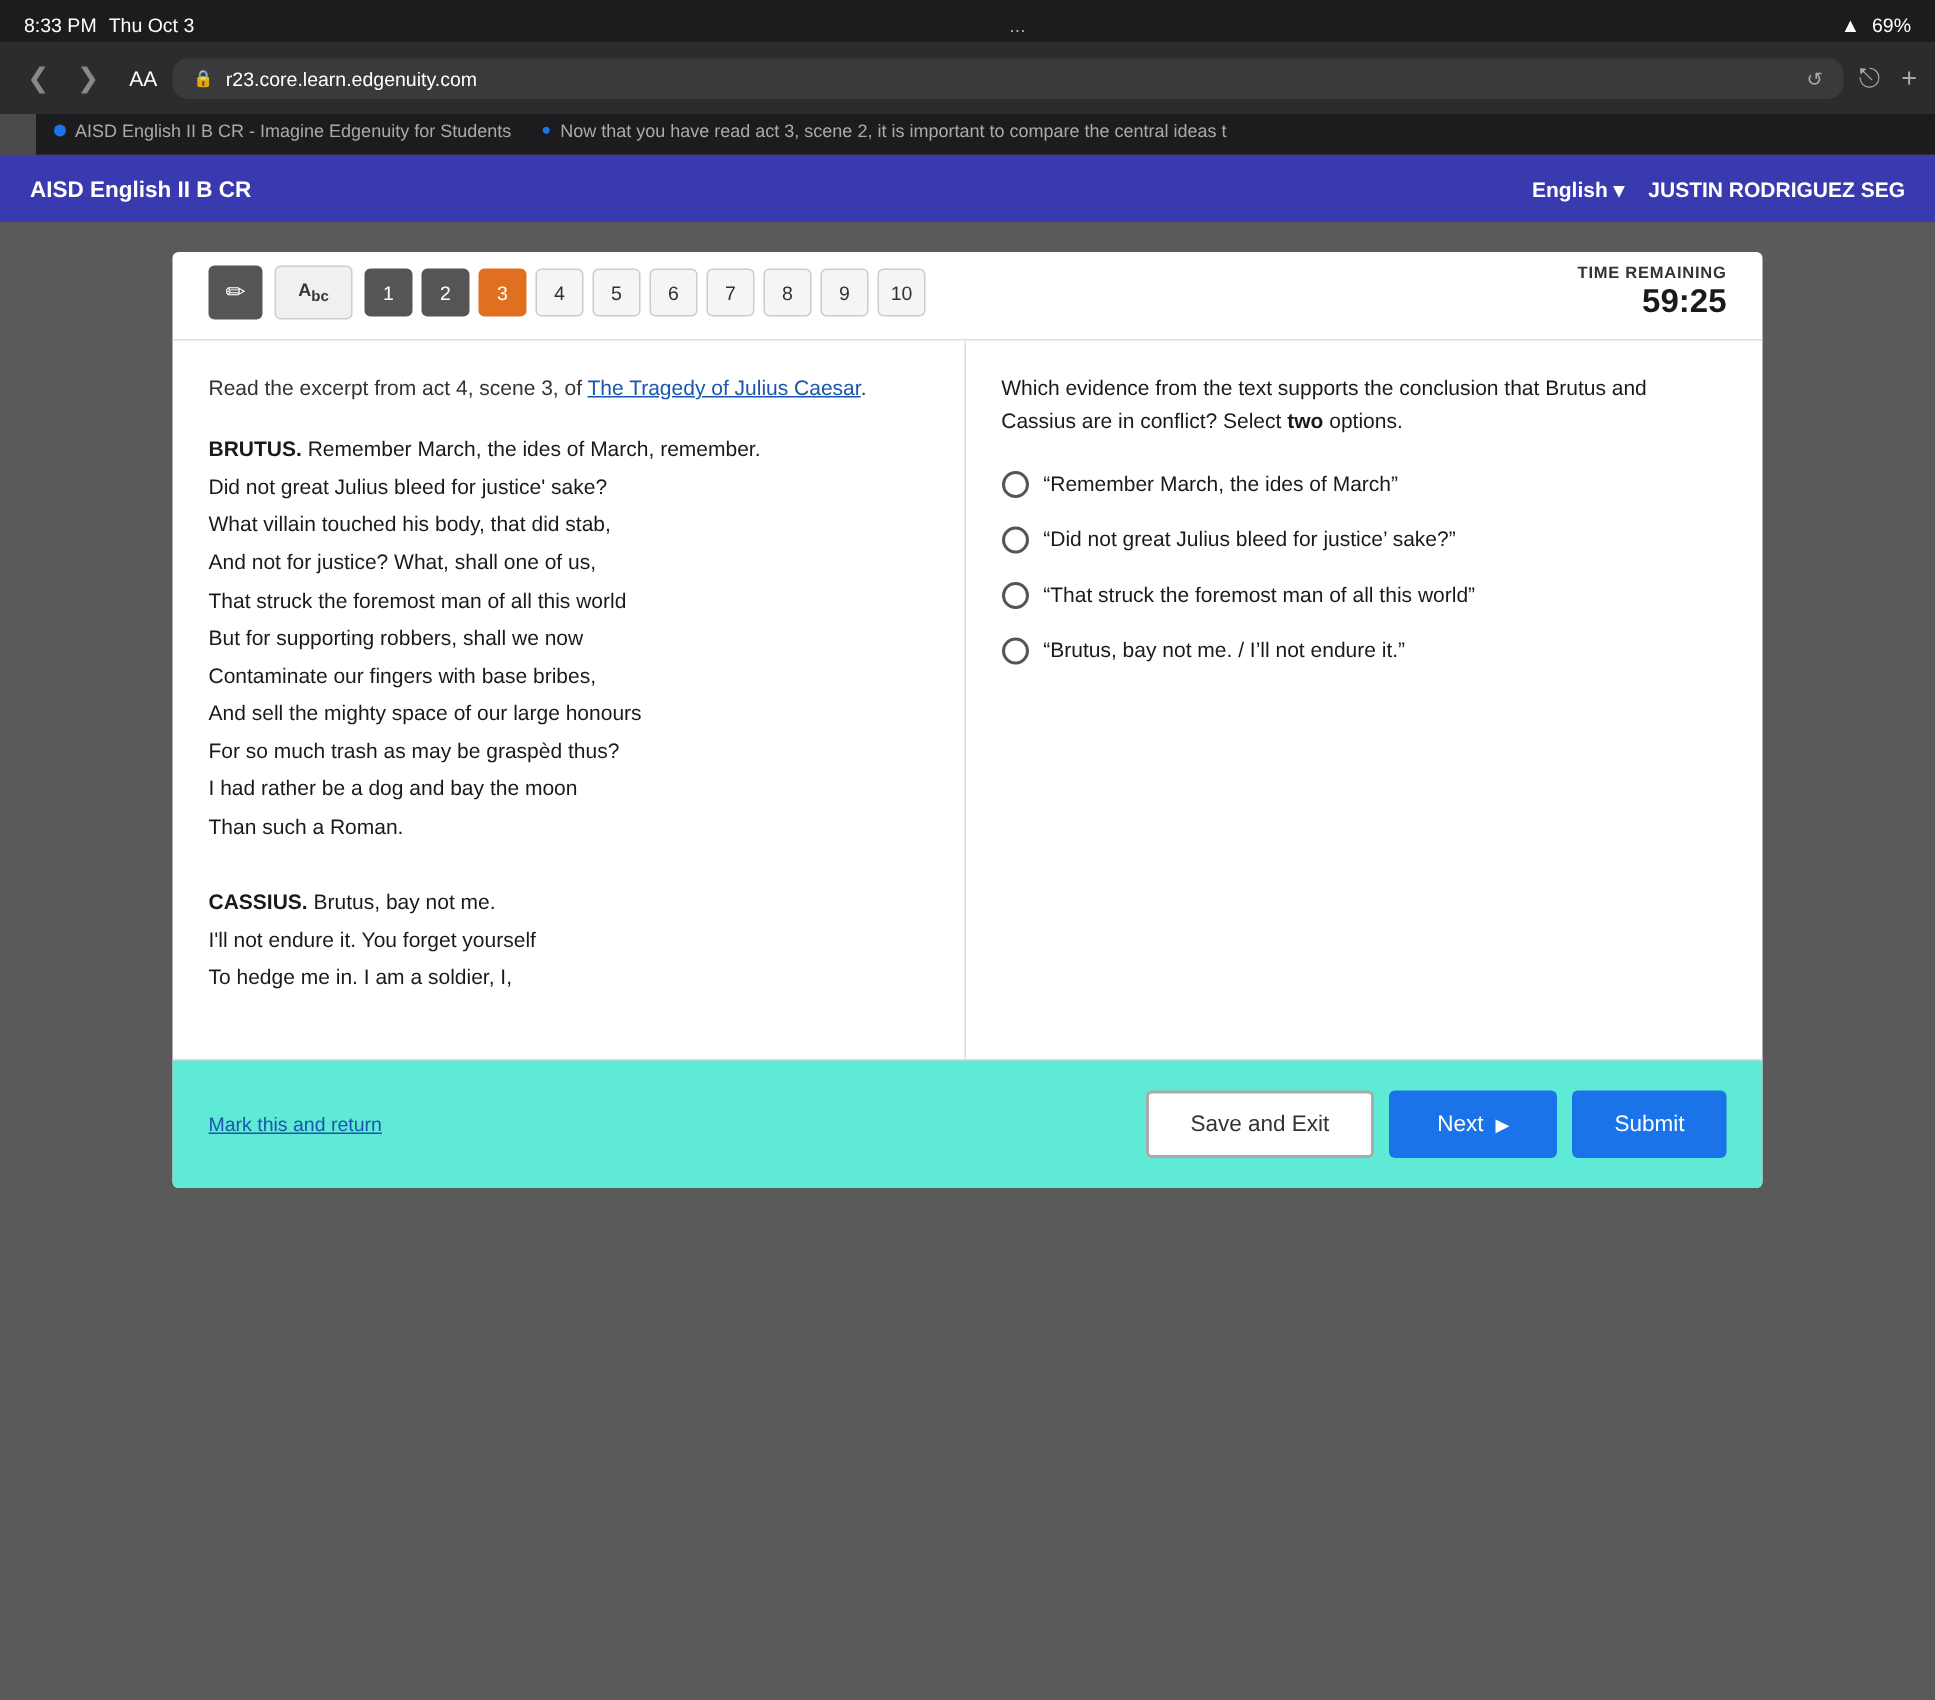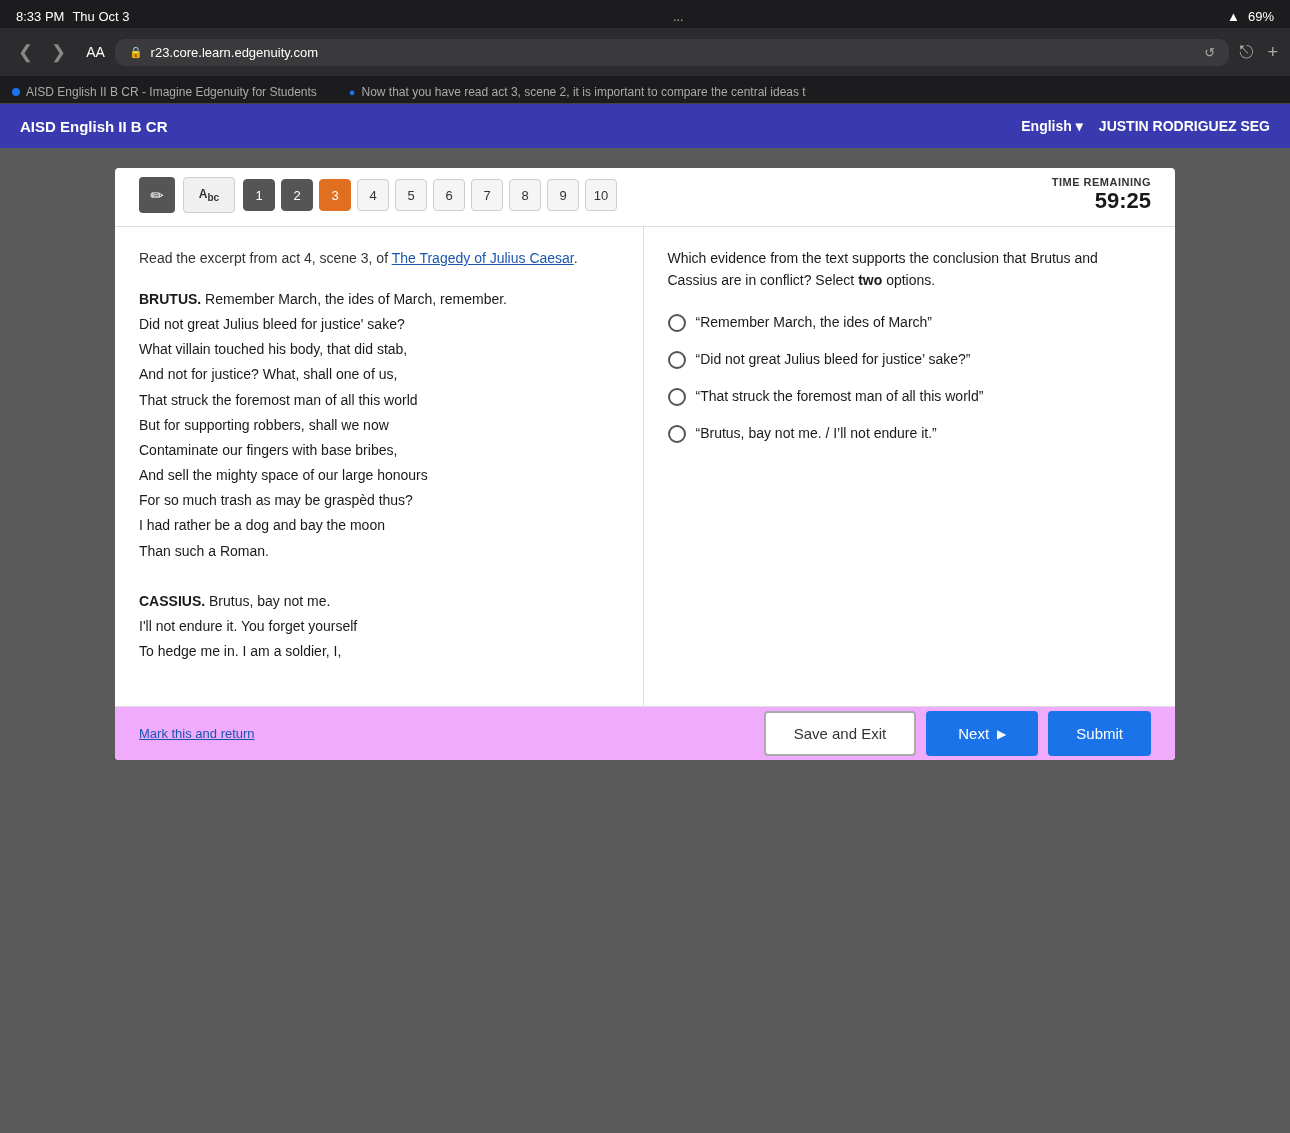--- a/index.html
+++ b/index.html
@@ -59,27 +59,28 @@
       color: #fff;
       font-size: 13px;
     }
     .lock-icon { color: #aaa; font-size: 11px; }
     .toolbar-right { display: flex; gap: 14px; align-items: center; color: #aaa; font-size: 18px; }
 
     .browser-tabs {
       background: #1c1c1e;
       padding: 4px 12px;
       display: flex;
-      gap: 32px;
+      gap: 20px;
       font-size: 12px;
       color: #aaa;
       border-bottom: 1px solid #444;
       height: 28px;
-      align-items: flex-end;
+      align-items: flex-start;
       overflow: hidden;
+      margin-left: 24px;
     }
     .tab-item { display: flex; align-items: center; gap: 6px; white-space: nowrap; }
     .tab-dot { width: 8px; height: 8px; border-radius: 50%; background: #1a73e8; display: inline-block; }
 
     
     .app-header {
       background: #3a3ab0;
       color: #fff;
       display: flex;
       justify-content: space-between;
@@ -253,23 +254,23 @@
       border: 2px solid #555;
       flex-shrink: 0;
       margin-top: 2px;
     }
 
     
     .quiz-footer {
       display: flex;
       justify-content: space-between;
       align-items: center;
-      padding: 4px 24px;
+      padding: 20px 24px;
       border-top: 1px solid #ddd;
-      background: #f0abfc;
+      background: #5eead4;
     }
     .mark-return-link {
       color: #1a56b0;
       text-decoration: underline;
       font-size: 13px;
       cursor: pointer;
       background: none;
       border: none;
     }
     .footer-buttons { display: flex; gap: 10px; }

